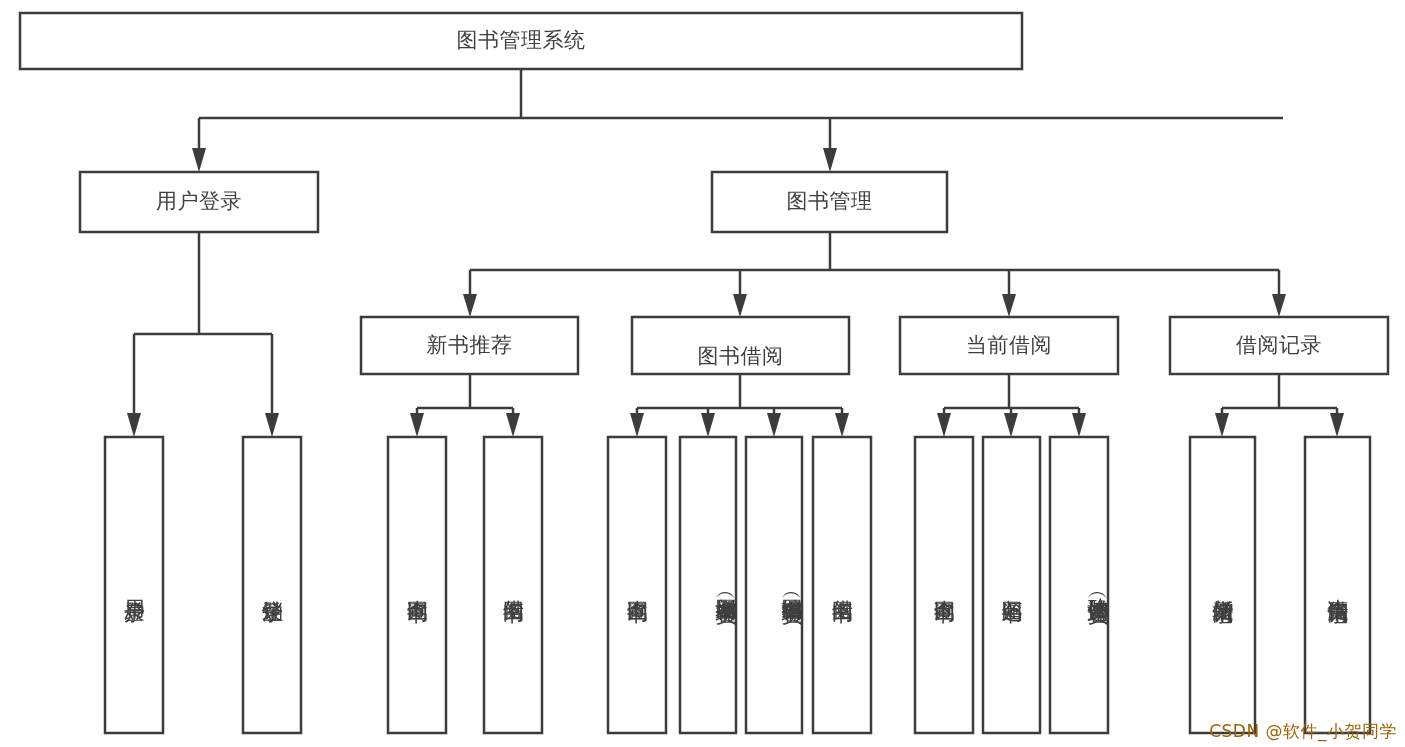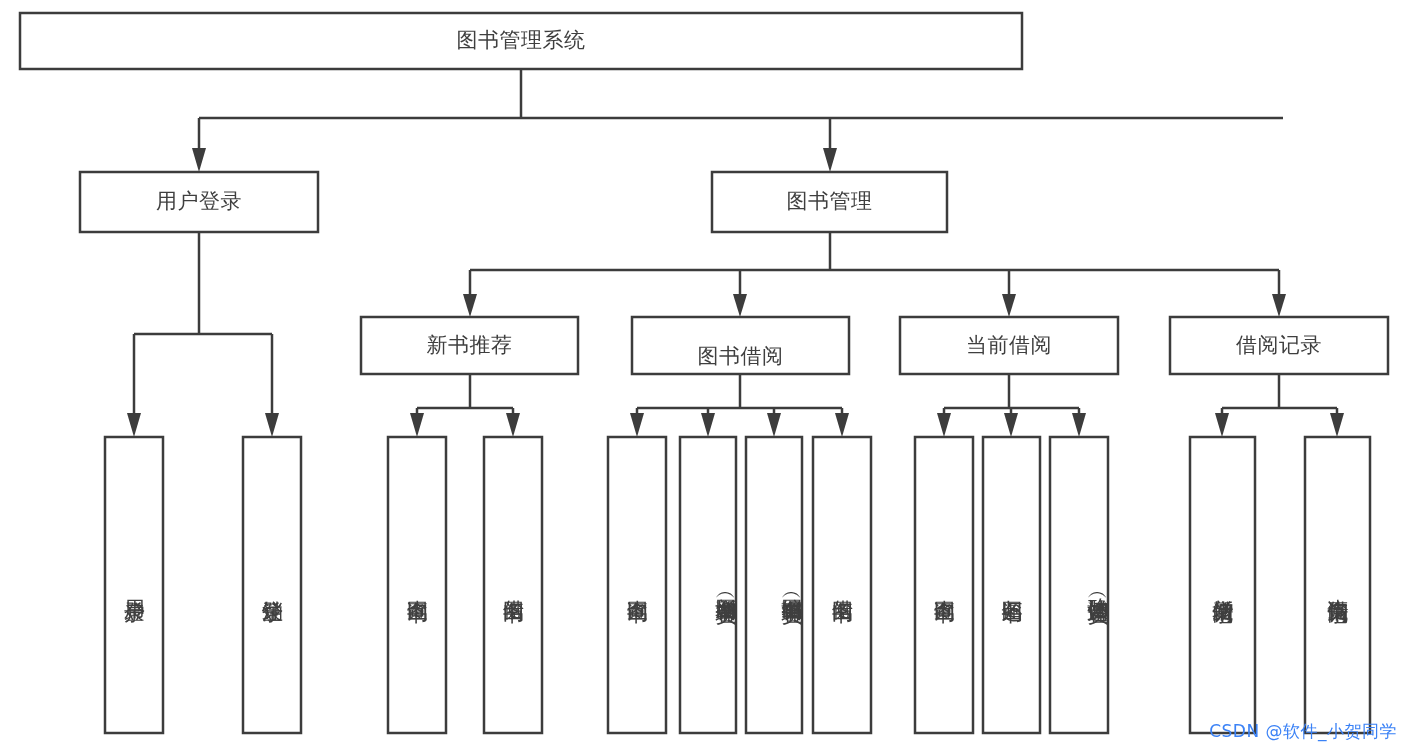--- a/index.html
+++ b/index.html
@@ -65,21 +65,21 @@
     writing-mode: vertical-rl;
     text-orientation: upright;
     pointer-events: none;
     line-height: 1.0;
     text-align: center;
   }
   .watermark {
     position: absolute;
     right: 8px;
     bottom: 4px;
-    color: #3b82f6;
+    color: #a16207;
     font-size: 17px;
     letter-spacing: 0.5px;
     white-space: nowrap;
   }
 </style>
 </head>
 <body>
 
 <div id="diagram-root">
 

